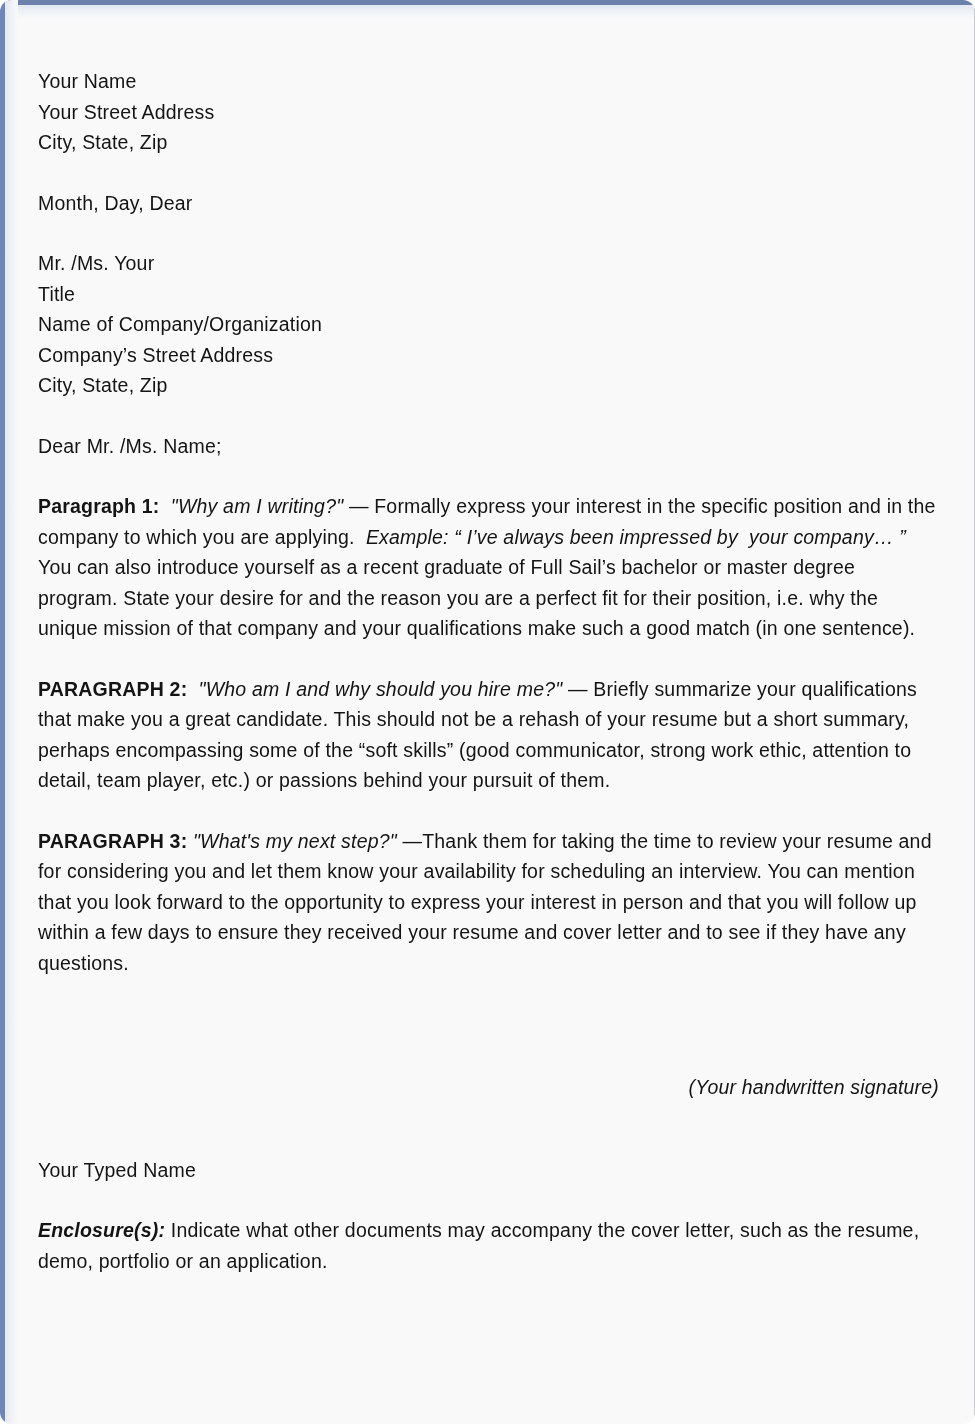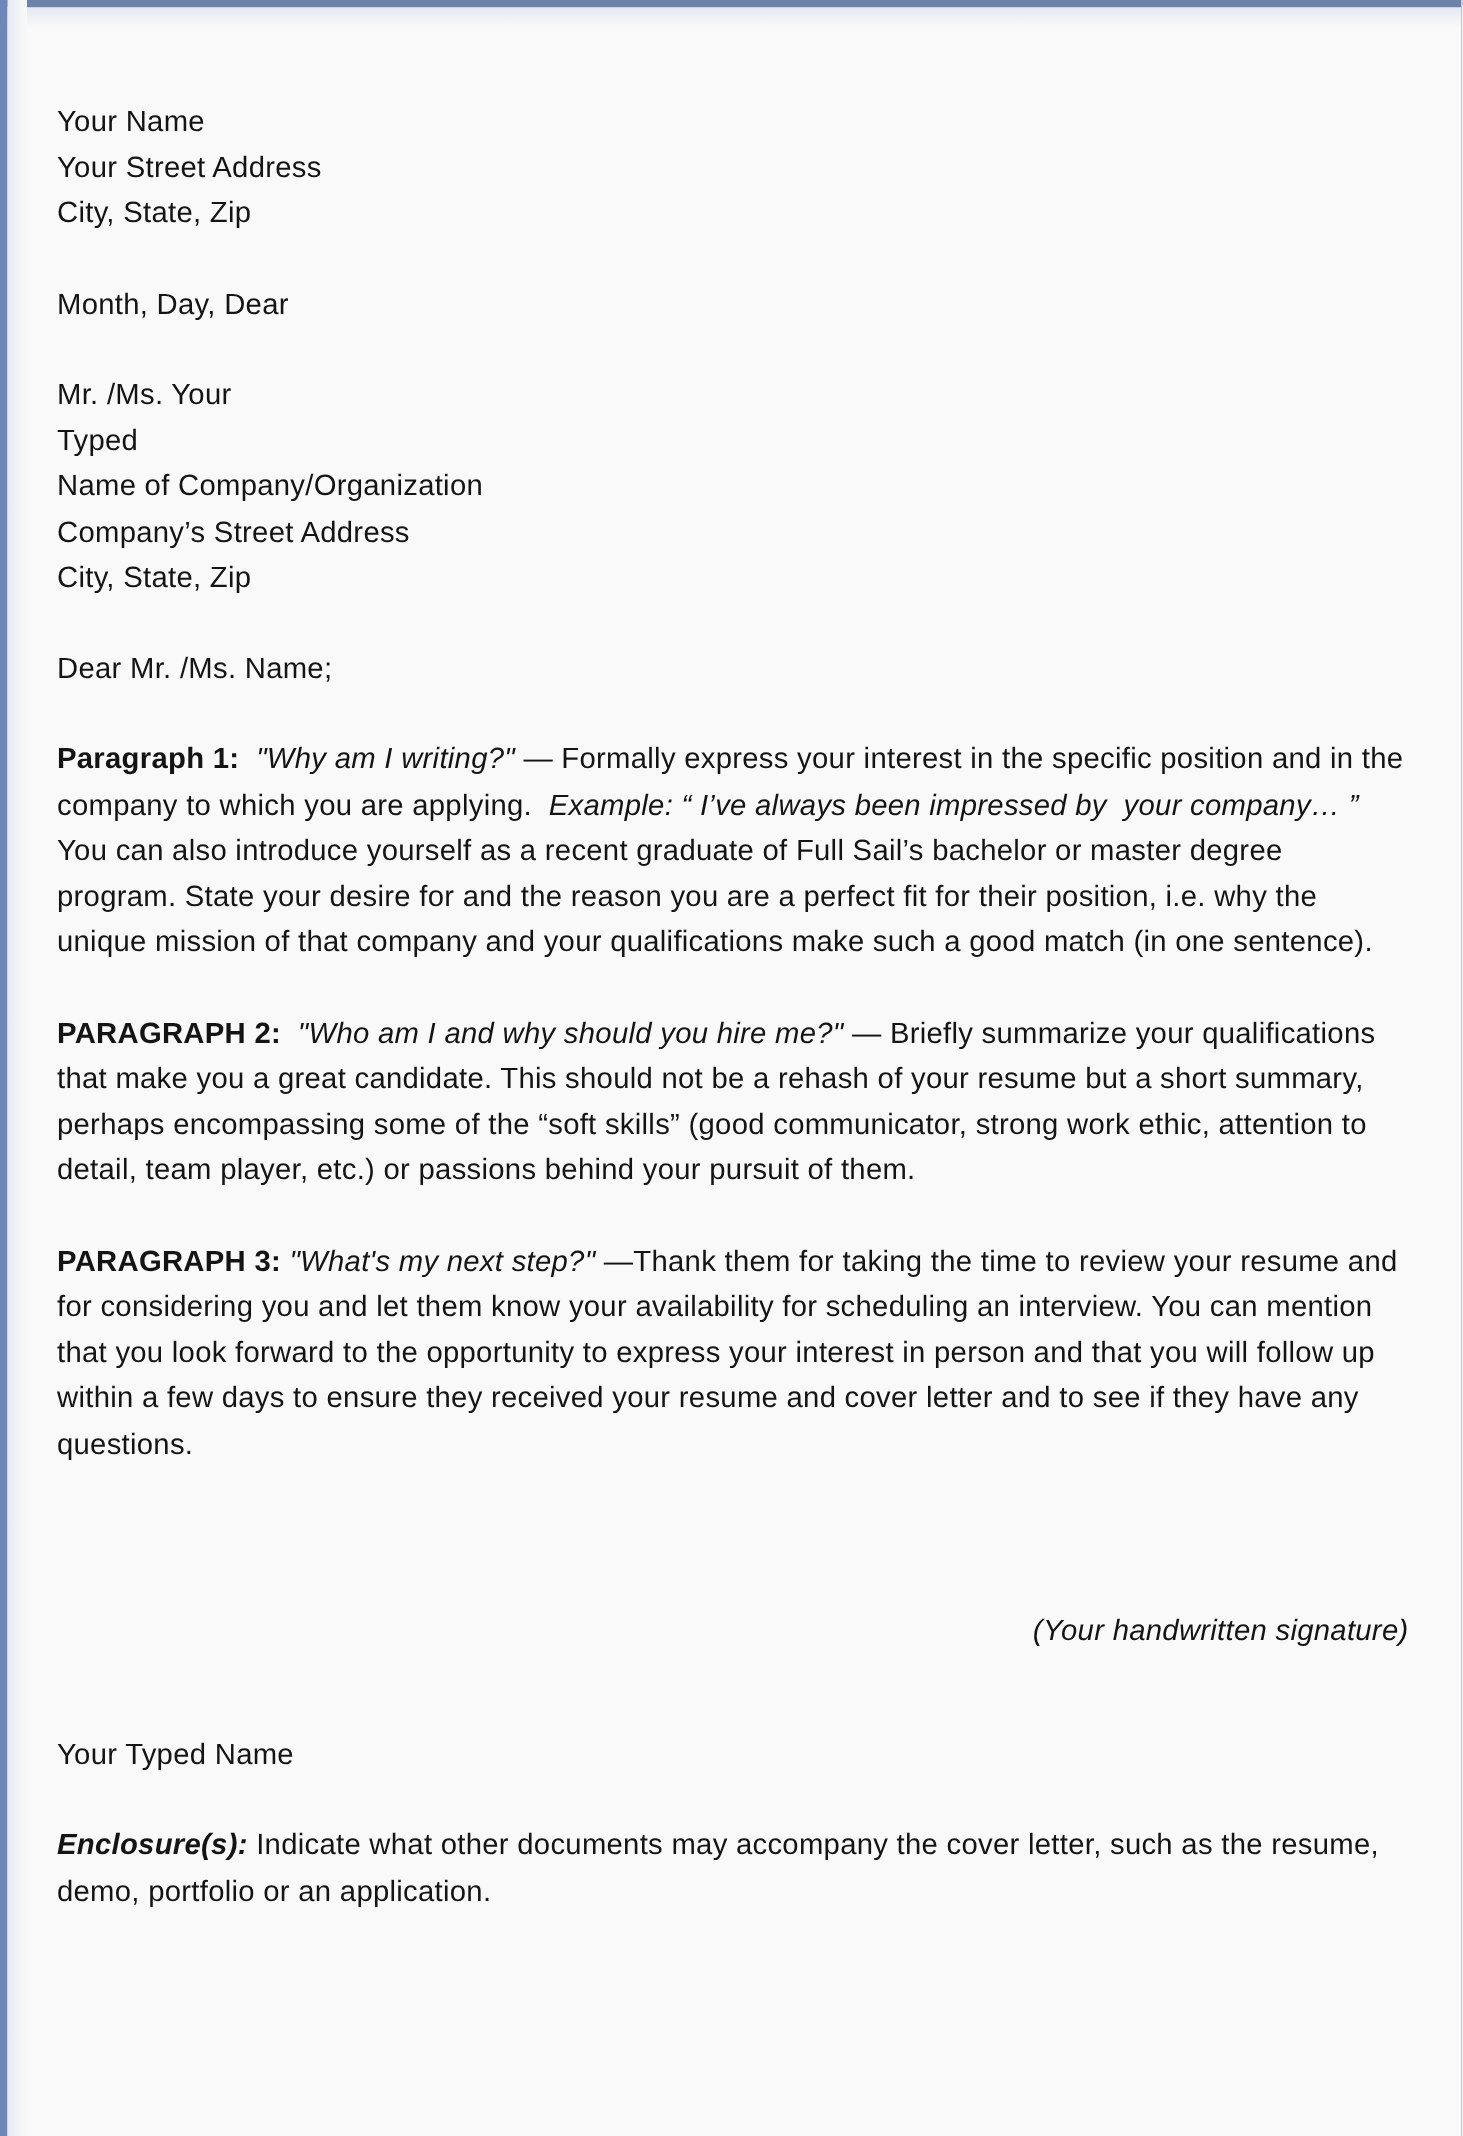--- a/index.html
+++ b/index.html
@@ -15,20 +15,21 @@
   }
 
   
   #page {
     position: relative;
     width: 975px;
     height: 1424px;
     box-sizing: border-box;
     background: #f9f9fa;
     overflow: hidden;
+    border-radius: 12px;
   }
 
   
   .frame-top {
     position: absolute;
     top: 0; left: 0;
     width: 975px;
     height: 5px;
     background: #6d82ab;
   }
@@ -131,21 +132,21 @@
     <div class="gap-para"></div>
 
     <div class="block">
       <div class="line">Month, Day, Dear</div>
     </div>
 
     <div class="gap-para"></div>
 
     <div class="block">
       <div class="line">Mr. /Ms. Your</div>
-      <div class="line">Typed</div>
+      <div class="line">Title</div>
       <div class="line">Name of Company/Organization</div>
       <div class="line">Company’s Street Address</div>
       <div class="line">City, State, Zip</div>
     </div>
 
     <div class="gap-para"></div>
 
     <div class="block">
       <div class="line">Dear Mr. /Ms. Name;</div>
     </div>

